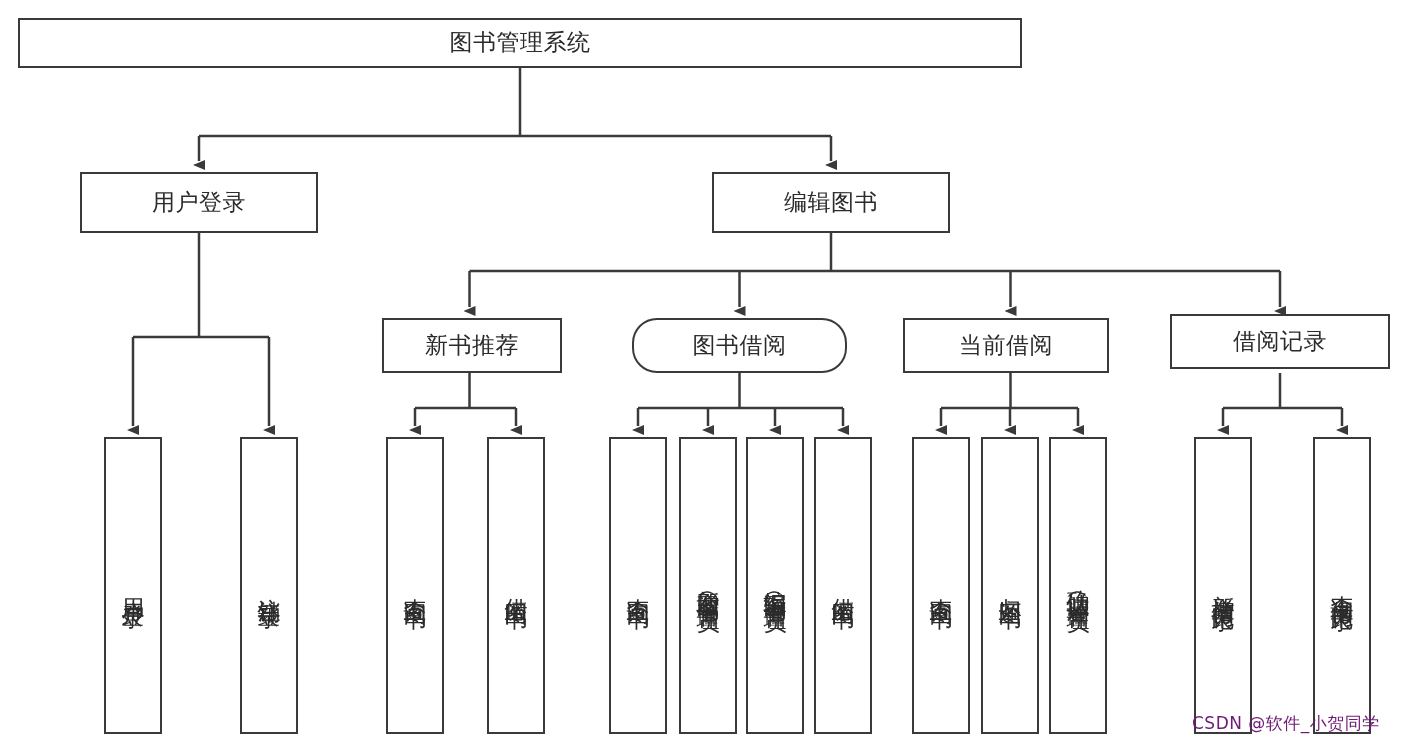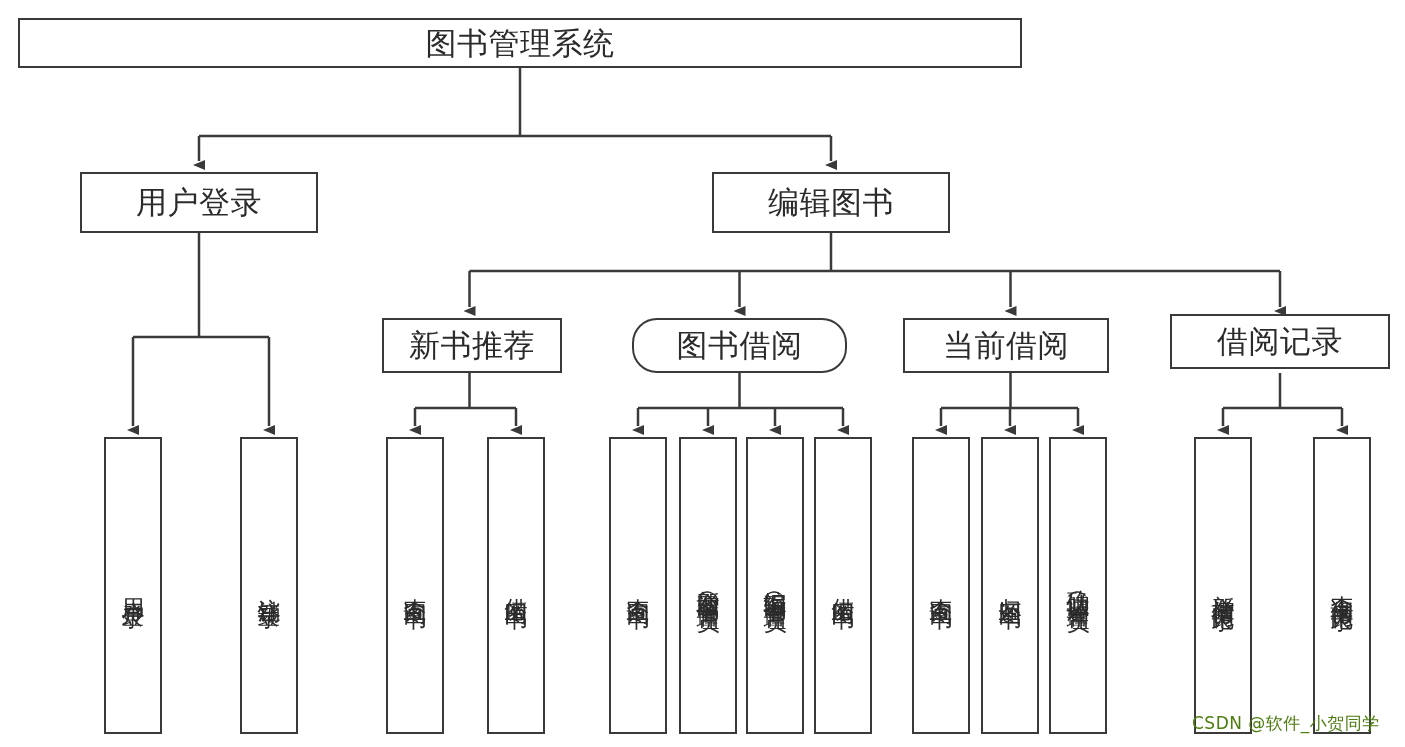--- a/index.html
+++ b/index.html
@@ -33,21 +33,21 @@
     border: 2.5px solid #3a3a3a;
     display: flex;
     align-items: center;
     justify-content: center;
     color: #2b2b2b;
     text-align: center;
     line-height: 1.18;
     z-index: 2;
   }
   .node.horiz {
-    font-size: 31px;
+    font-size: 23px;
     letter-spacing: 0.5px;
   }
   .node.vert {
     writing-mode: vertical-rl;
     text-orientation: upright;
     font-size: 23px;
     letter-spacing: 3px;
     padding: 8px 0;
     align-items: center;
     justify-content: center;
@@ -172,14 +172,14 @@
         <span class="vtext">确认归还（管理员）</span>
       </div>
       <div class="node vert" style="left: 1194px; top: 437px; width: 58px; height: 297px;">
         <span class="vtext">新增借阅记录</span>
       </div>
       <div class="node vert" style="left: 1313px; top: 437px; width: 58px; height: 297px;">
         <span class="vtext">查询借阅记录</span>
       </div>
     </div>
 
-  <div class="watermark" style="left: 1192px; top: 712px; color: #4d7c0f;">CSDN @软件_小贺同学</div>
+  <div class="watermark" style="left: 1192px; top: 712px; color: #701a75;">CSDN @软件_小贺同学</div>
 </div>
 
 </body></html>

